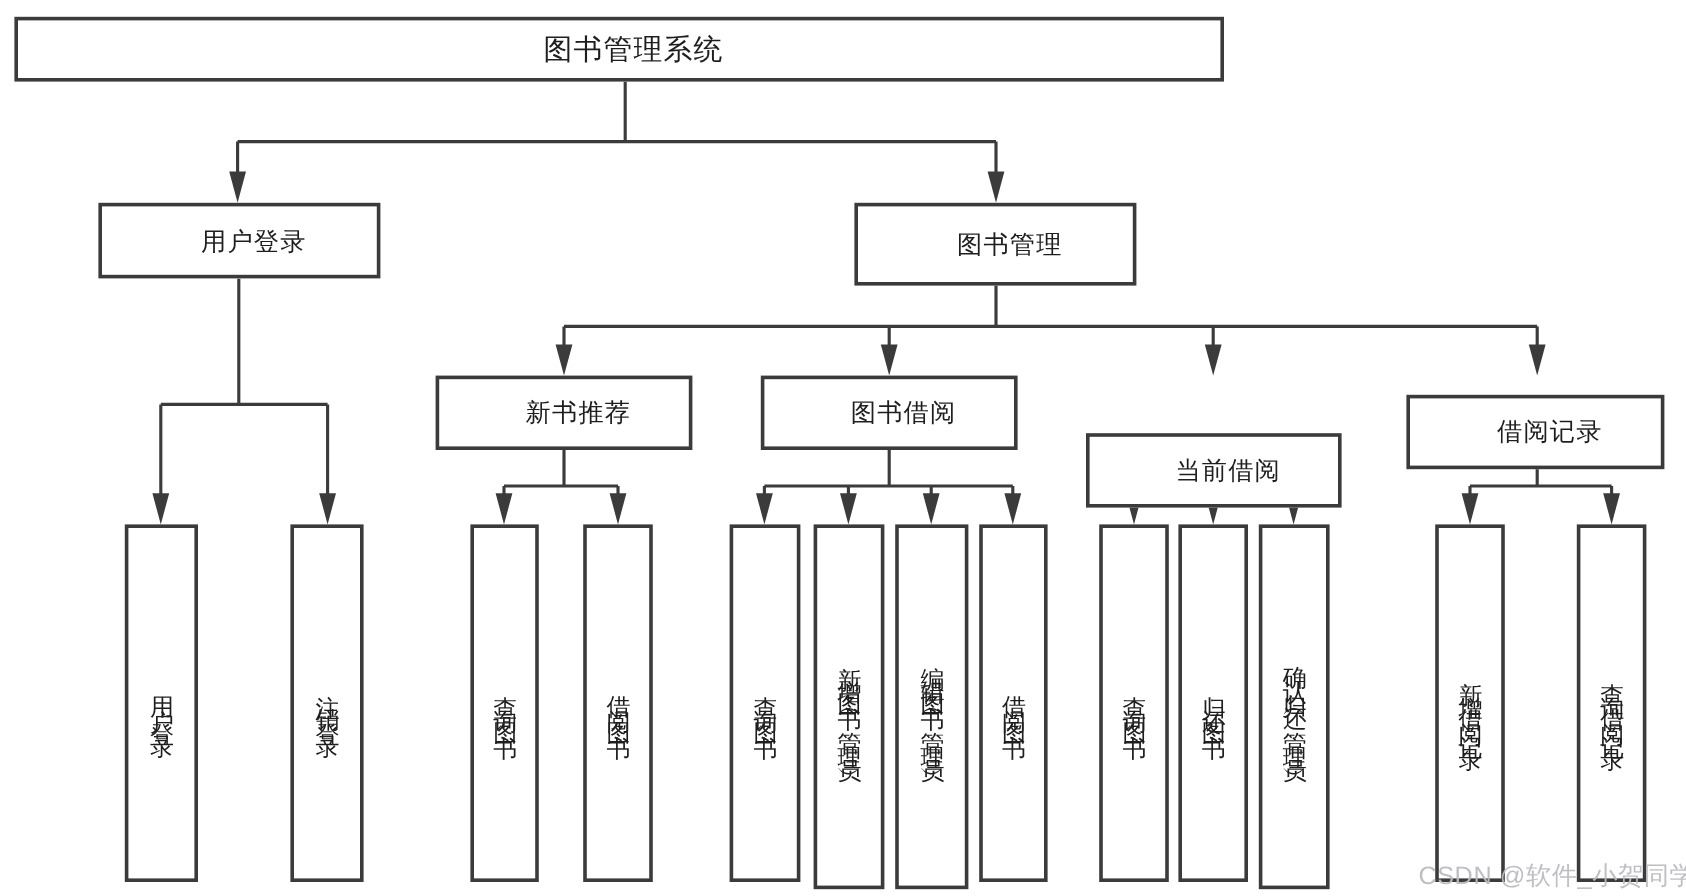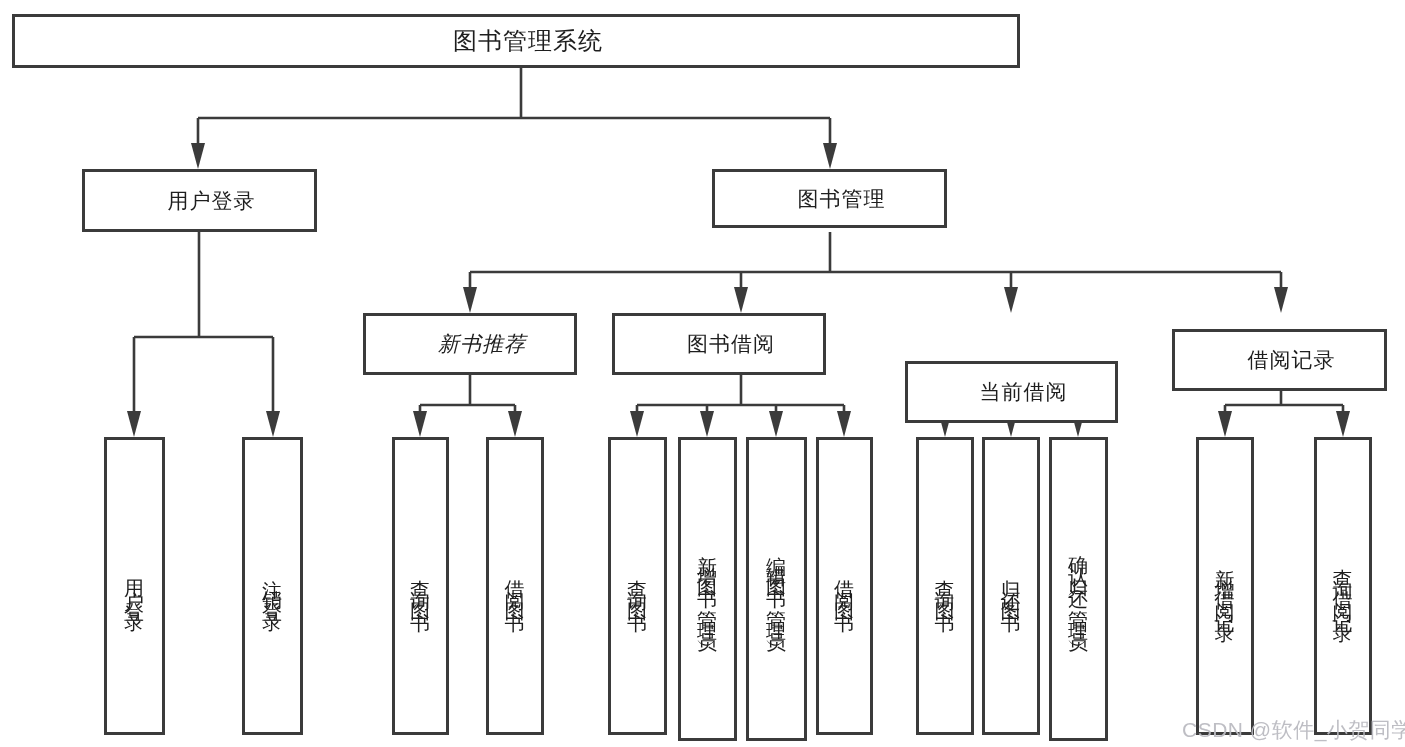--- a/index.html
+++ b/index.html
@@ -59,24 +59,24 @@
       <polygon points="1004,411 1018,411 1011,437"></polygon>
       <polygon points="1071,411 1085,411 1078,437"></polygon>
       <polygon points="1218,411 1232,411 1225,437"></polygon>
       <polygon points="1336,411 1350,411 1343,437"></polygon>
     </g>
   </svg>
 
   <div class="box root" style="left:12px;top:14px;width:1008px;height:54px;">图书管理系统</div>
 
   <div class="box" style="left:82px;top:169px;width:235px;height:63px;">用户登录</div>
-  <div class="box" style="left:712px;top:169px;width:235px;height:59px;">图书管理</div>
+  <div class="box" style="left:712px;top:169px;width:235px;height:69px;">图书管理</div>
 
-  <div class="box" style="left:363px;top:313px;width:214px;height:62px;font-style:italic;">新书推荐</div>
-  <div class="box" style="left:612px;top:313px;width:214px;height:62px;">图书借阅</div>
+  <div class="box" style="left:363px;top:313px;width:214px;height:62px;">新书推荐</div>
+  <div class="box" style="left:634px;top:313px;width:214px;height:62px;">图书借阅</div>
   <div class="box" style="left:905px;top:313px;width:213px;height:62px;margin-top:48px;">当前借阅</div>
   <div class="box" style="left:1172px;top:329px;width:215px;height:62px;">借阅记录</div>
 
   <div class="vbox" style="left:104px;top:437px;width:61px;height:298px;">
     <span class="vtext">用户登录</span>
   </div>
   <div class="vbox" style="left:242px;top:437px;width:61px;height:298px;">
     <span class="vtext">注销登录</span>
   </div>
 

